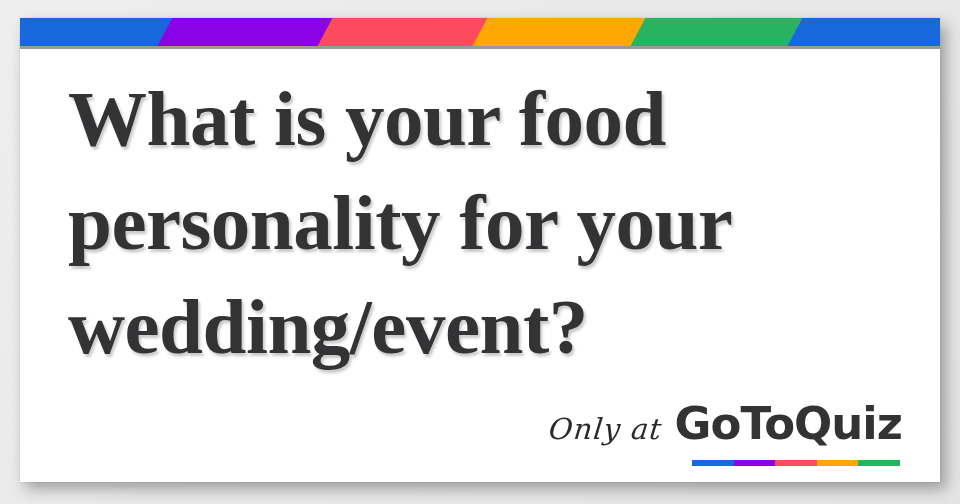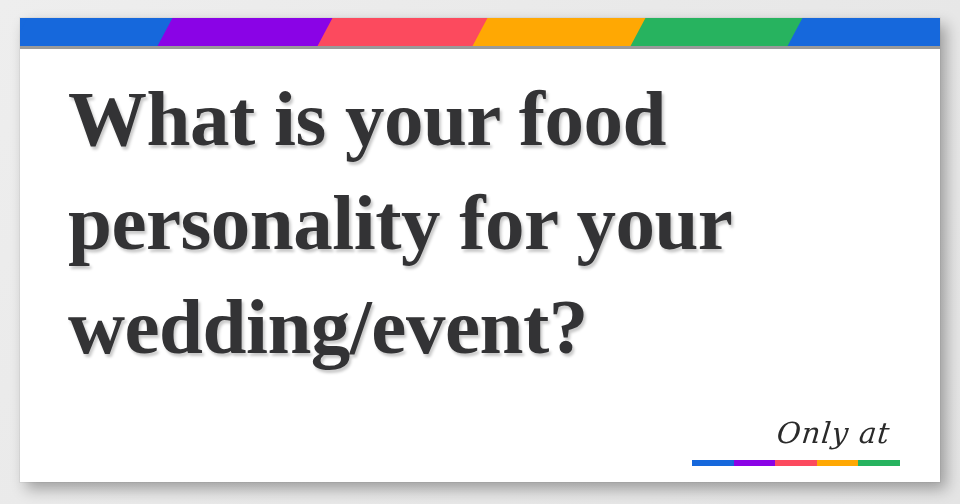--- a/index.html
+++ b/index.html
@@ -137,20 +137,21 @@
         <div class="stripe-seg" style="left: 618px; width: 177px; background: rgb(39, 179, 95);"></div>
         <div class="stripe-seg" style="left: 775px; width: 165px; background: rgb(22, 104, 220);"></div>
         <div class="stripe" style="left: 800px; width: 140px; background: rgb(22, 104, 220);"></div>
       </div>
     <div class="band-underline"></div>
 
     <h1 class="headline">What is your food personality for your wedding/event?</h1>
 
     <div class="brand">
       <span class="brand-only-at">Only at</span>
+      <span class="brand-name">GoToQuiz</span>
     </div>
 
     <div class="brand-rule">
         <span style="background: rgb(22, 104, 220);"></span>
         <span style="background: rgb(138, 3, 230);"></span>
         <span style="background: rgb(252, 74, 94);"></span>
         <span style="background: rgb(255, 168, 3);"></span>
         <span style="background: rgb(39, 179, 95);"></span>
       </div>
 

